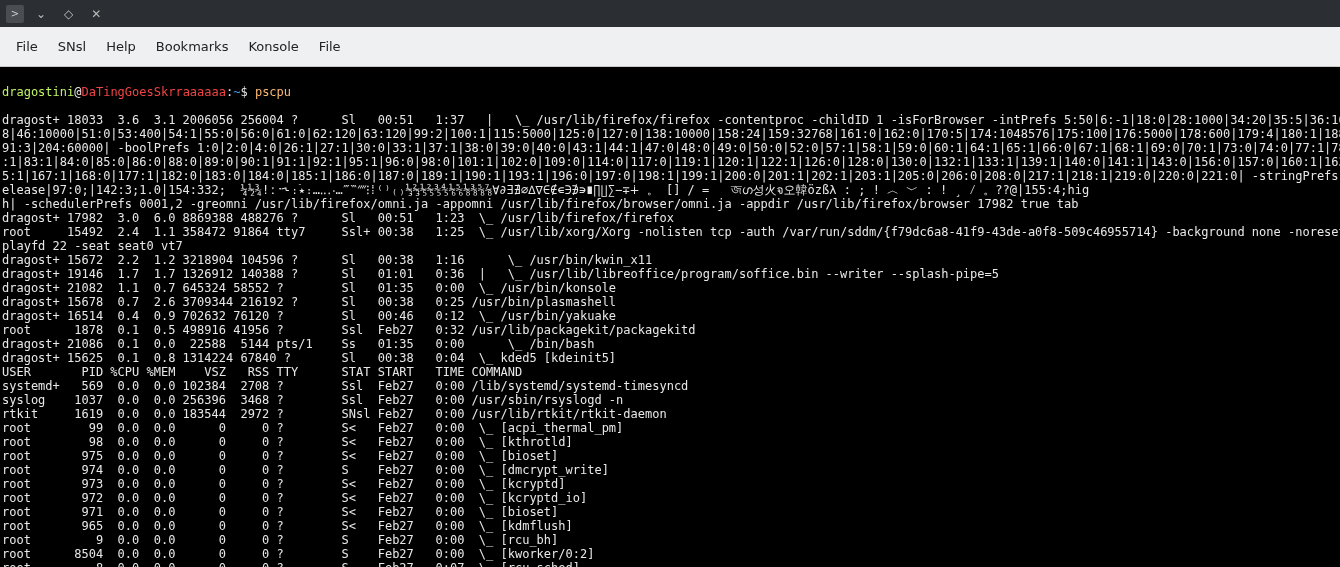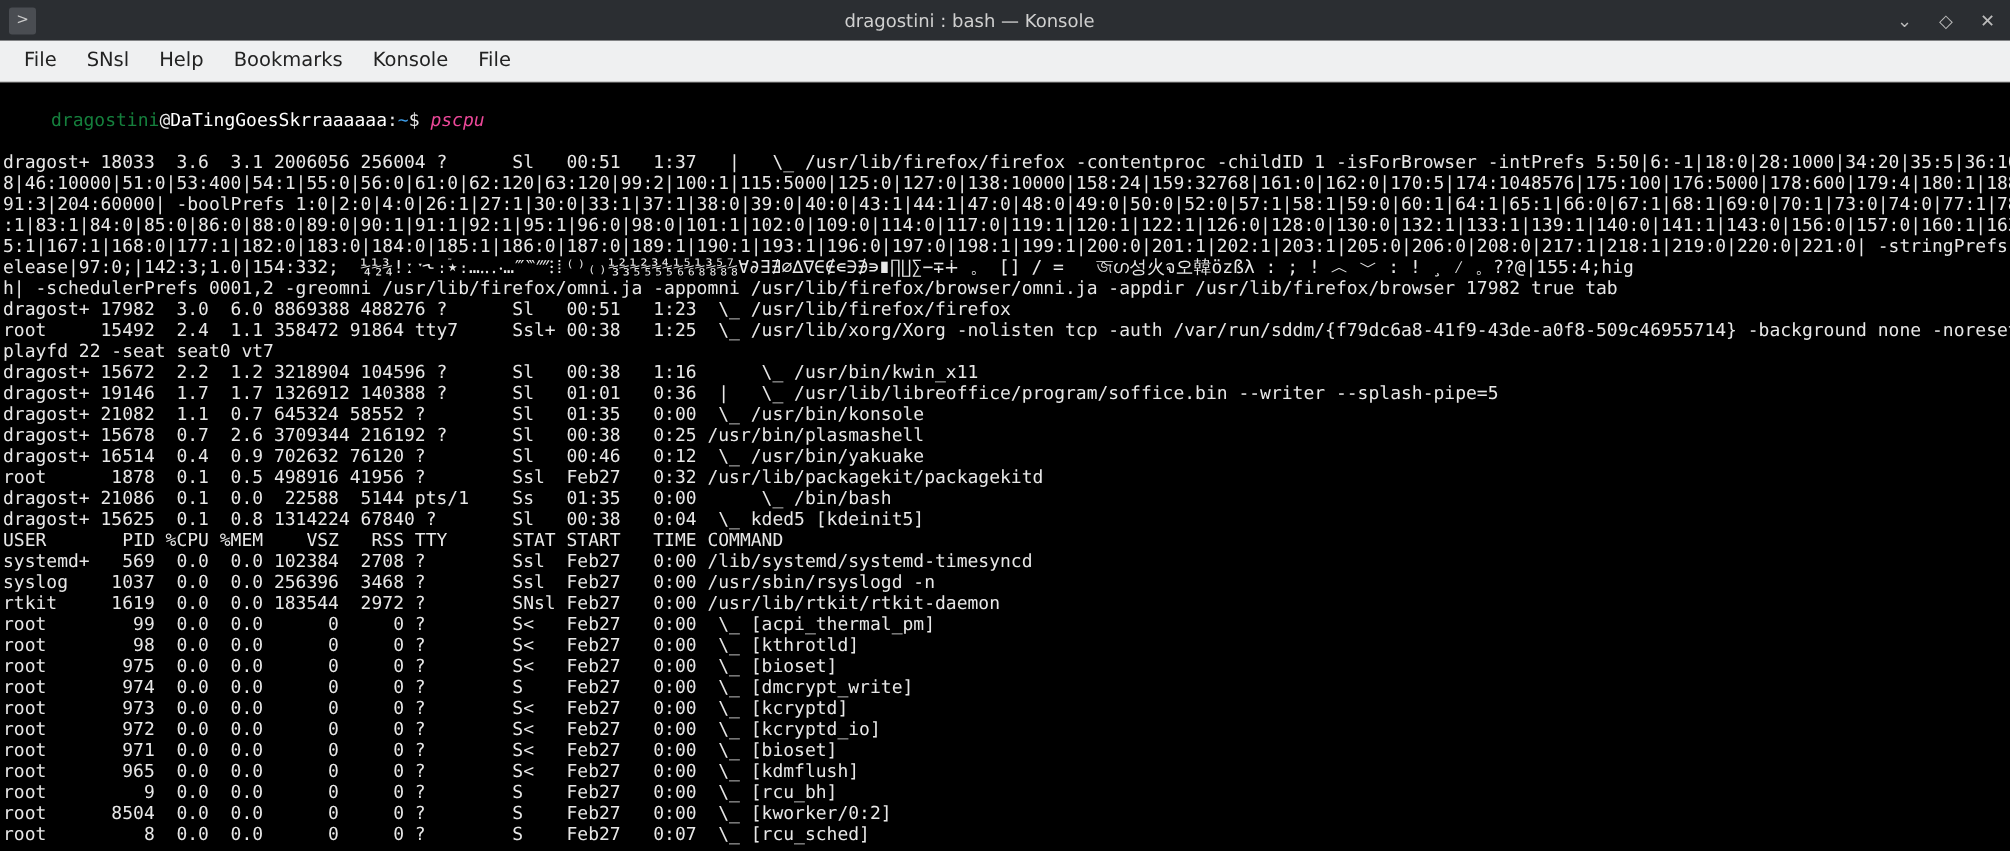--- a/index.html
+++ b/index.html
@@ -38,56 +38,55 @@
   .titlebar .win-controls {
     display: flex;
     gap: 10px;
     font-size: 12px;
     color: #bbb;
   }
   .titlebar .win-controls span { cursor: default; padding: 2px 4px; }
   .menubar {
     background: #eff0f1;
     color: #222;
-    height: 28px;
+    height: 40px;
     display: flex;
     align-items: center;
     padding: 0 6px;
     font-family: "DejaVu Sans", sans-serif;
     font-size: 13px;
     border-bottom: 1px solid #c9c9c9;
   }
   .menubar .menu-item {
     padding: 4px 10px;
     cursor: default;
   }
   .terminal {
     background: #000;
     color: #e8e8e8;
     padding: 4px 2px 0 2px;
     white-space: pre;
     font-size: 12px;
     line-height: 14px;
     overflow: hidden;
   }
-  .prompt-user { color: #15803d; margin-left: 32px; }
+  .prompt-user { color: #bef264; }
   .prompt-sep { color: #e8e8e8; }
-  .prompt-host { color: #ffffff; }
+  .prompt-host { color: #ef4444; }
   .prompt-path { color: #3c9be6; }
-  .cmd { color: #ec4899; font-style: italic; }
+  .cmd { color: #fdba74; }
   .line { display: block; }
 </style>
 </head>
 <body>
 
 <div class="titlebar">
   <div class="icon-box">
     <span>&gt;</span>
   </div>
-  <div class="title-text">dragostini : bash — Konsole</div>
   <div class="win-controls">
     <span>⌄</span>
     <span>◇</span>
     <span>✕</span>
   </div>
 </div>
 
 <div class="menubar">
   <div class="menu-item">File</div>
   <div class="menu-item">SNsl</div>

